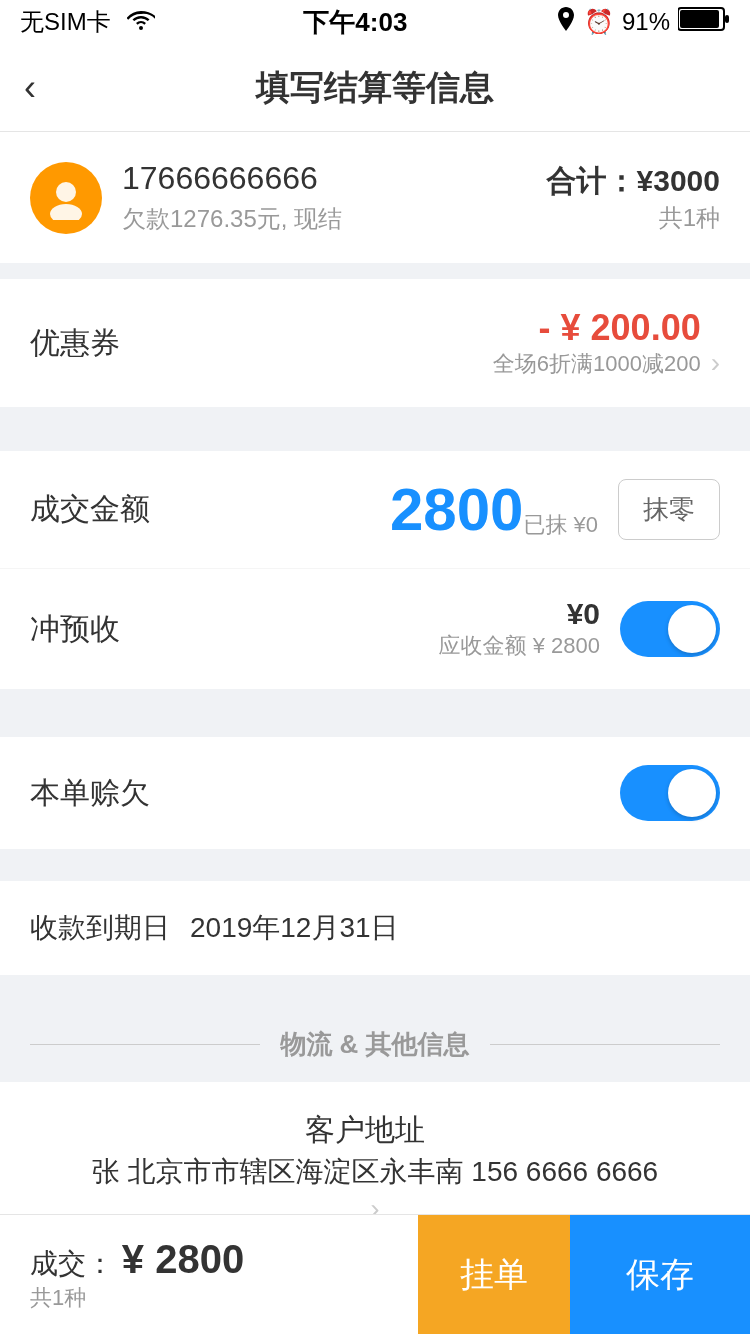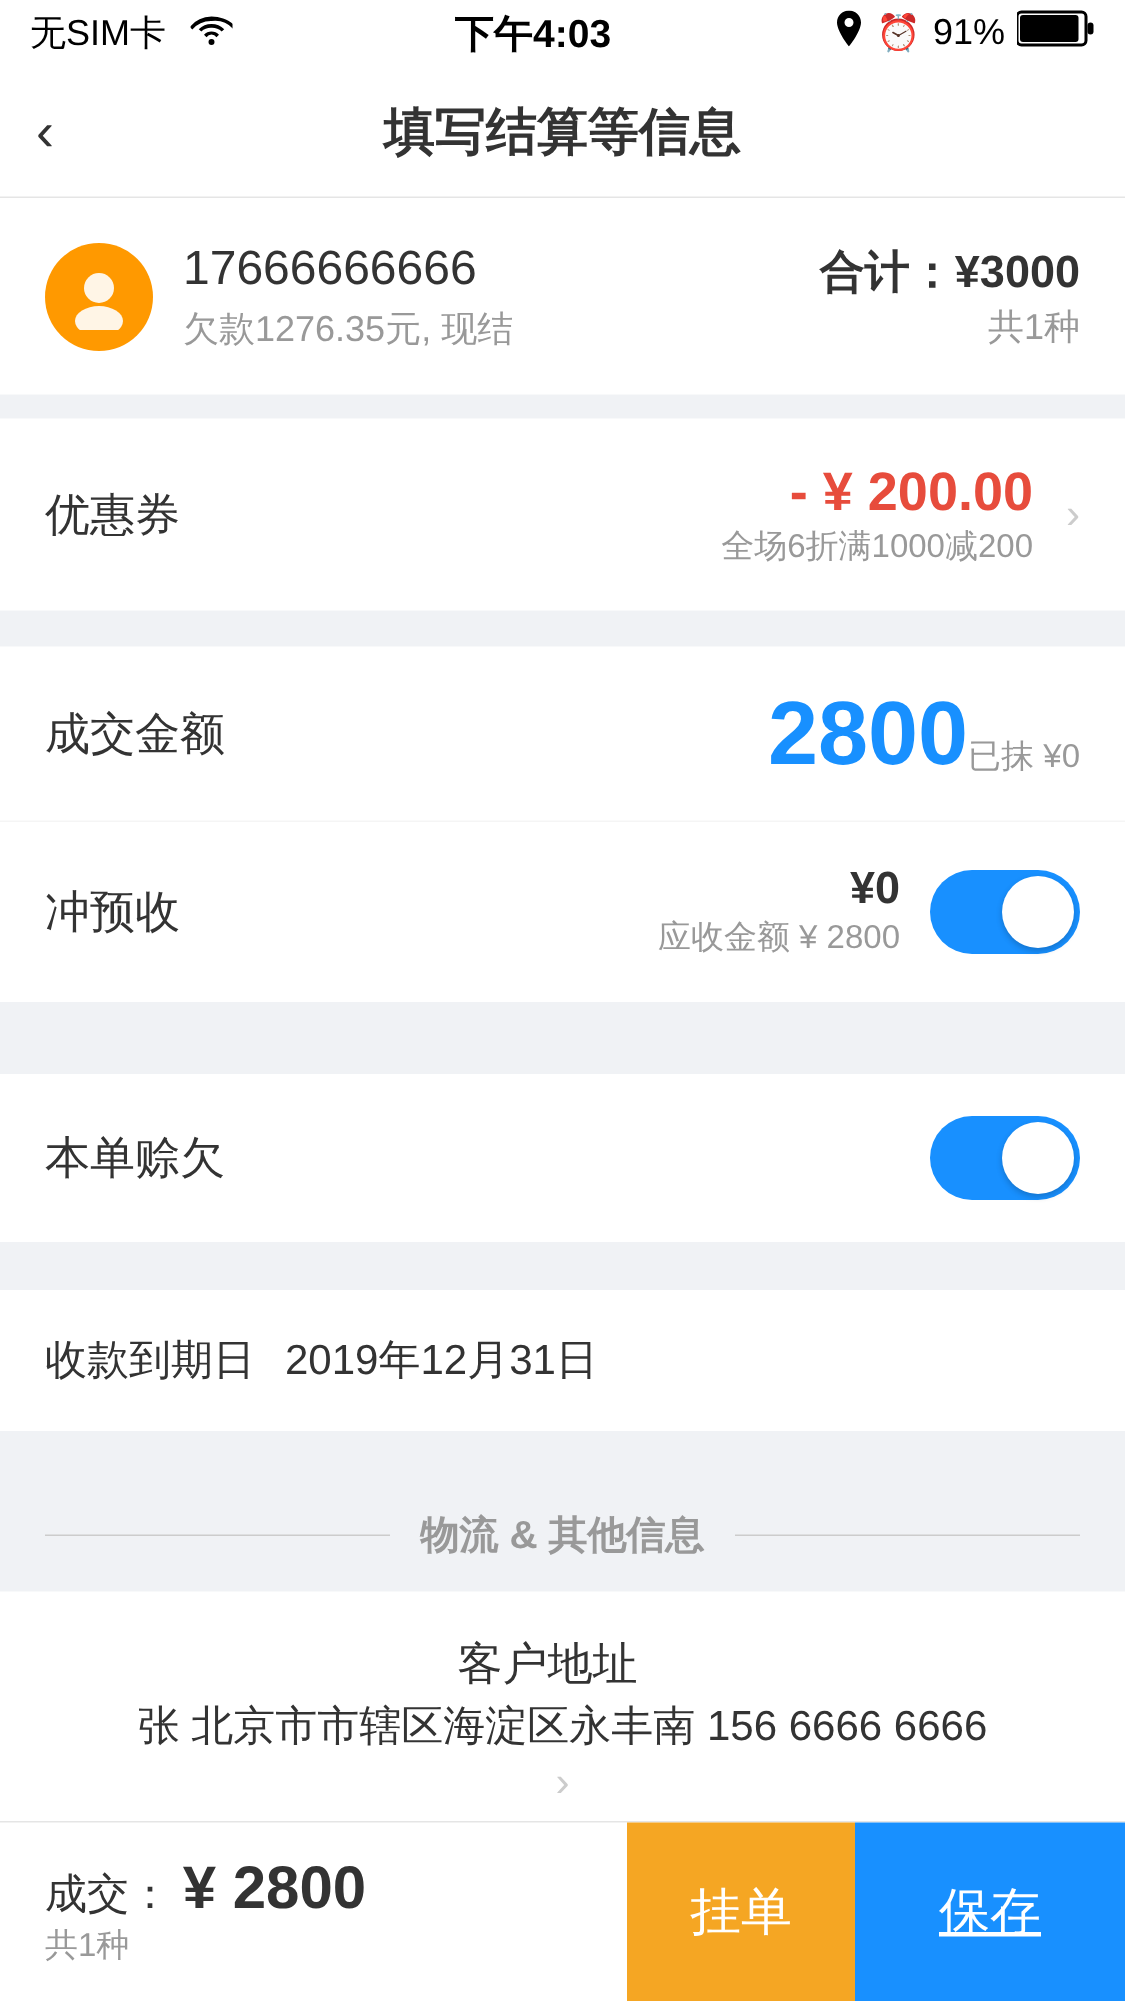--- a/index.html
+++ b/index.html
@@ -78,24 +78,24 @@
     .customer-right .total-amount { font-size: 30px; color: #333; font-weight: 600; }
     .customer-right .total-count { font-size: 24px; color: #999; }
 
     
     .coupon-row {
       background: #fff;
       padding: 28px 30px;
       display: flex;
       align-items: center;
       justify-content: space-between;
-      margin-bottom: 8px;
+      margin-bottom: 28px;
     }
     .coupon-label { font-size: 30px; color: #333; }
-    .coupon-right { display: flex; align-items: center; gap: 22px; }
+    .coupon-right { display: flex; align-items: flex-end; gap: 10px; }
     .coupon-amount { font-size: 36px; color: #e74c3c; font-weight: 600; }
     .coupon-desc { font-size: 22px; color: #999; }
     .chevron { font-size: 28px; color: #ccc; }
 
     
     .section-divider { height: 16px; background: #f0f2f5; }
 
     
     .form-section {
       background: #fff;
@@ -219,21 +219,20 @@
     .btn-save {
       width: 180px;
       height: 120px;
       background: #1890ff;
       color: #fff;
       font-size: 34px;
       display: flex;
       align-items: center;
       justify-content: center;
       cursor: pointer;
-      text-decoration: underline;
     }
 
     .main-scroll {
       padding-bottom: 120px;
     }
 
     .coupon-right-wrap {
       display: flex;
       flex-direction: column;
       align-items: flex-end;
@@ -322,20 +321,21 @@
   <div class="section-divider"></div>
 
   <div class="form-section">
     <div class="form-row">
       <span class="form-row-label">成交金额</span>
       <div class="form-row-right">
         <div class="form-amount-wrap">
           <span class="amount-big">2800</span>
           <span class="amount-sub">已抹  ¥0</span>
         </div>
+        <button class="round-btn">抹零</button>
       </div>
     </div>
 
     <div class="form-row">
       <span class="form-row-label">冲预收</span>
       <div class="pre-row-combined">
         <div class="pre-right-texts">
           <div class="pre-amount">¥0</div>
           <div class="pre-sub">应收金额 ¥ 2800</div>
         </div>

